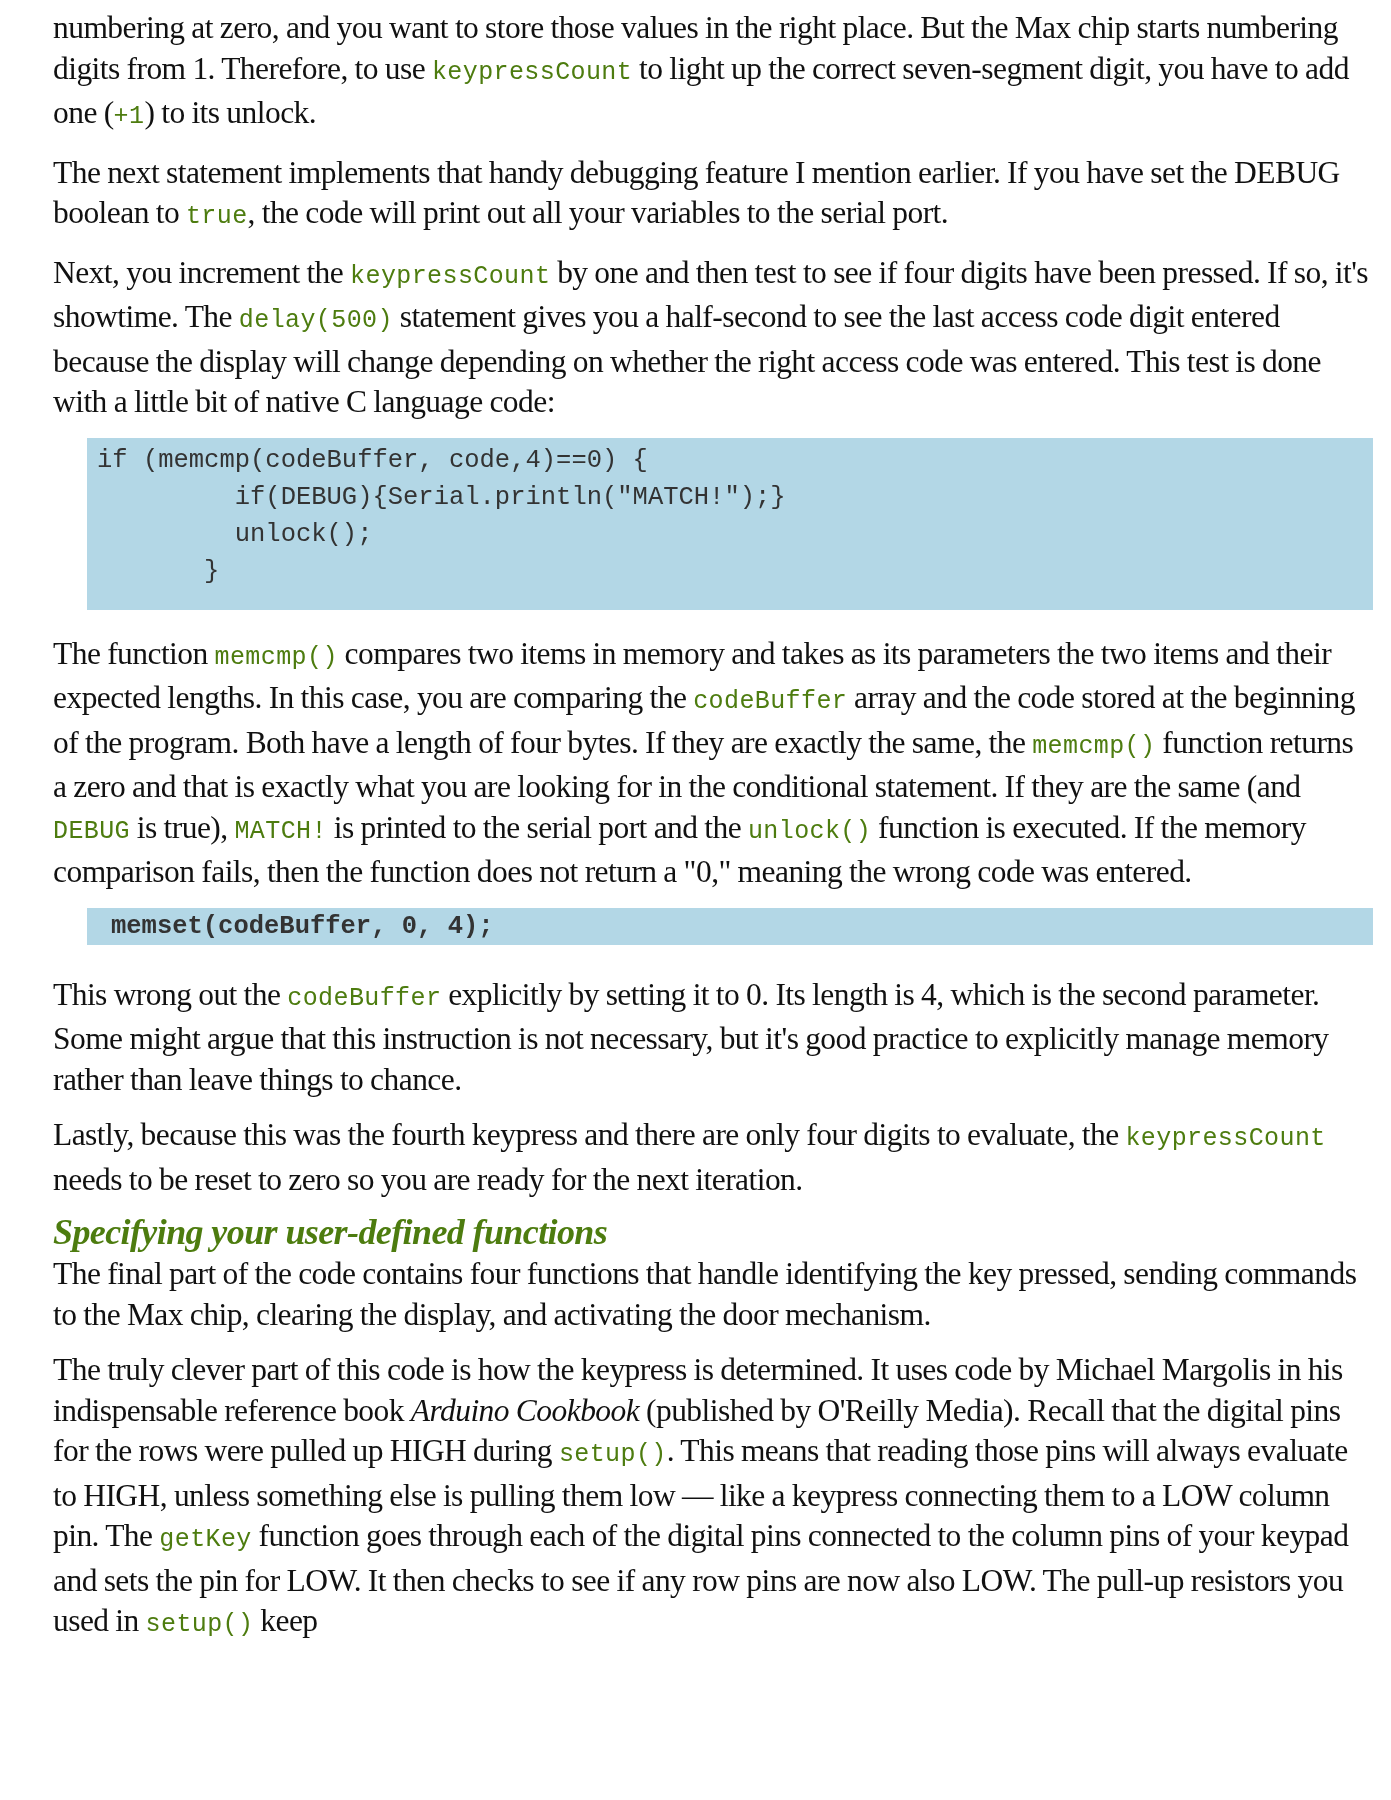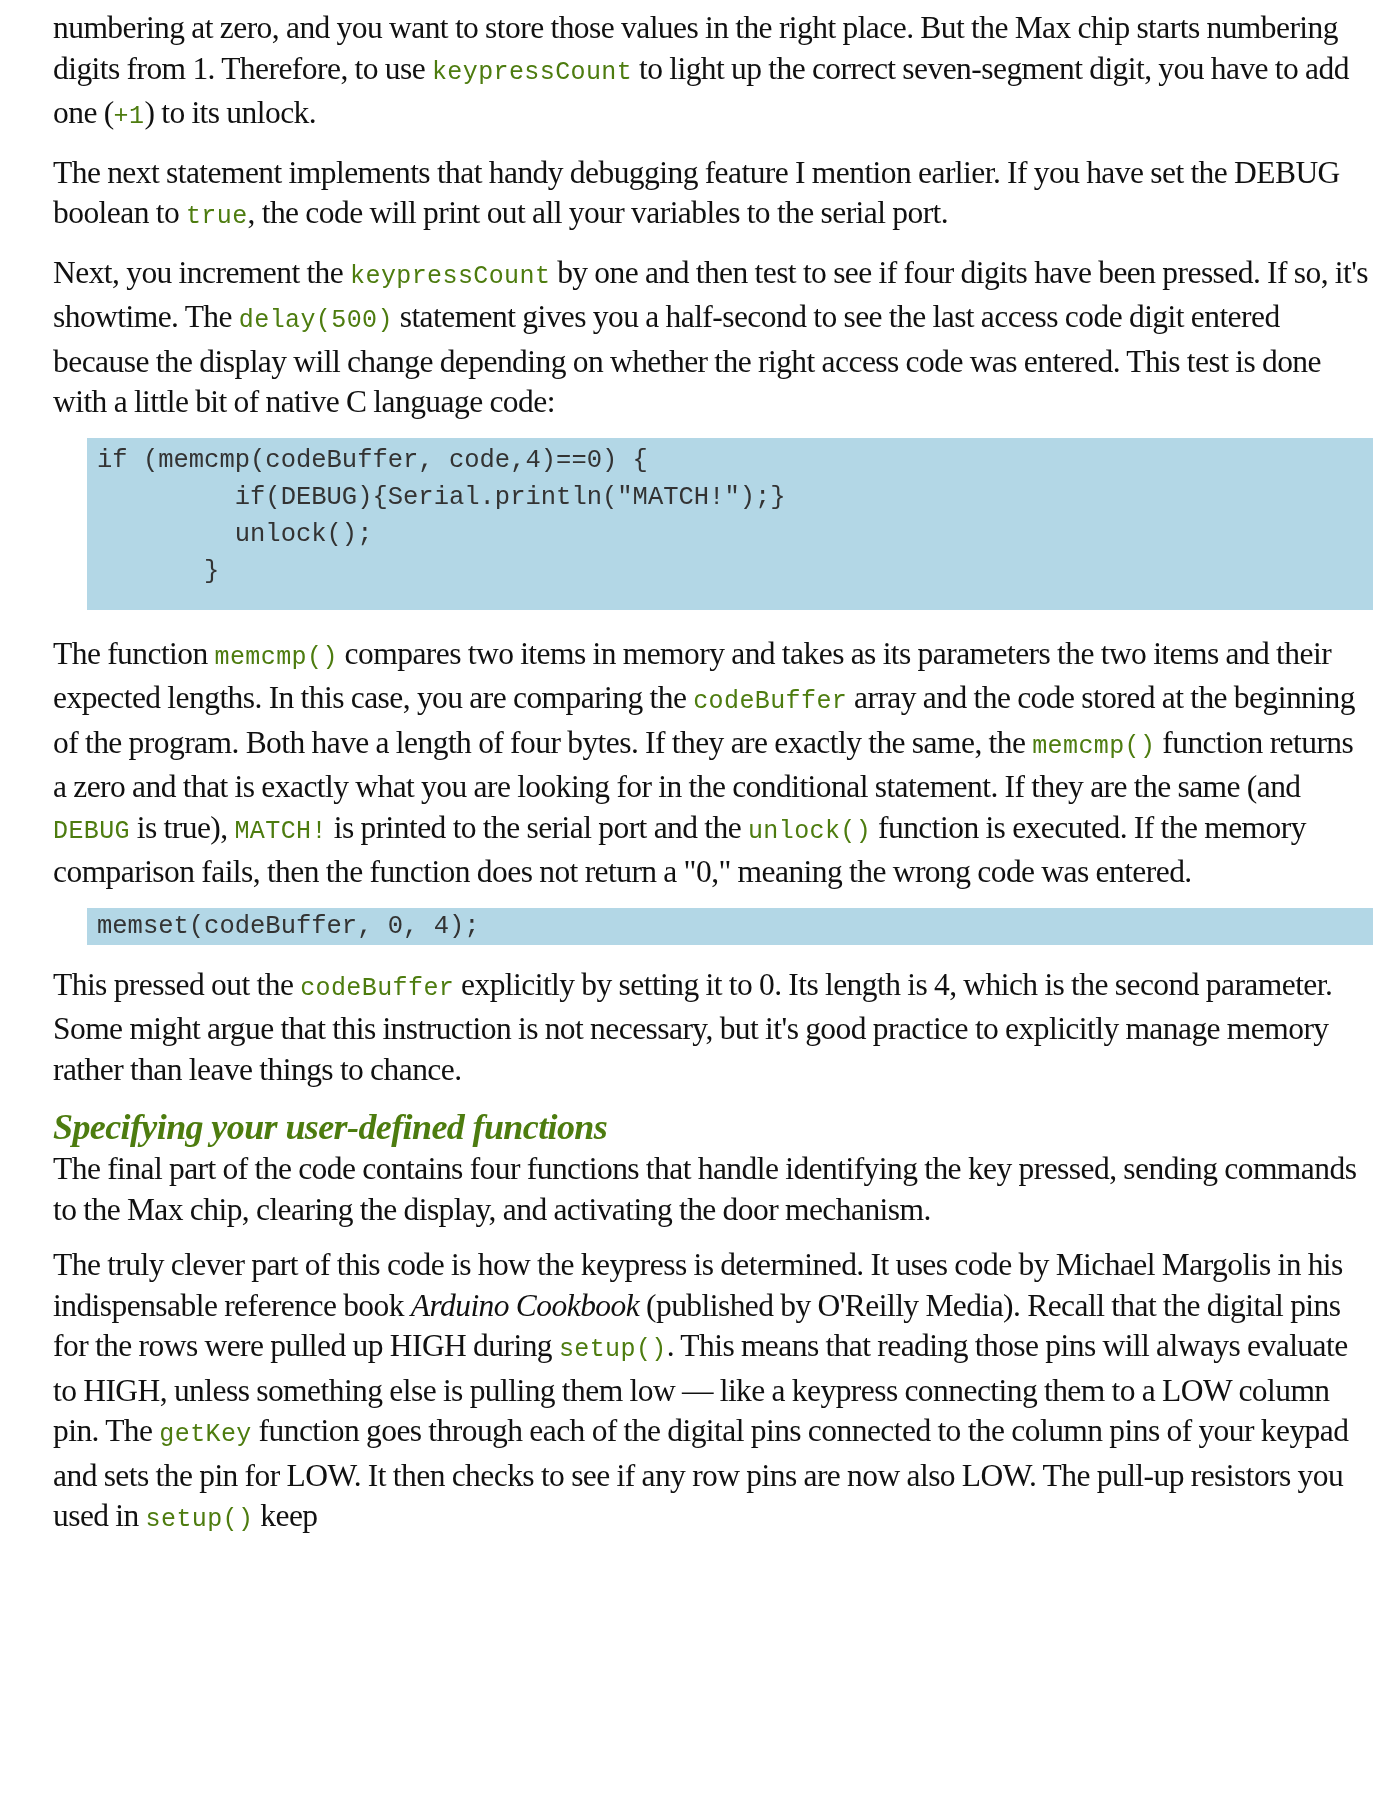--- a/index.html
+++ b/index.html
@@ -27,21 +27,21 @@
     margin: 0 0 24px 34px;
     width: 1286px;
     box-sizing: border-box;
     padding: 4px 0 20px 10px;
     font-family: "Liberation Mono", "DejaVu Sans Mono", monospace;
     font-size: 25.5px;
     color: #333333;
     line-height: 37px;
     white-space: pre;
   }
-  .codeblock.single { padding: 2px 0 2px 10px; line-height: 33px; margin-bottom: 20px; }
+  .codeblock.single { padding: 2px 0 2px 24px; line-height: 33px; margin-bottom: 30px; font-weight: bold; }
   h2 {
     margin: 10px 0 0 0;
     font-family: "Liberation Serif", "DejaVu Serif", serif;
     font-style: italic;
     font-weight: bold;
     font-size: 36px;
     line-height: 44px;
     color: #4d7c0f;
     letter-spacing: -0.6px;
   }
@@ -58,22 +58,23 @@
 
   <p><span>Next, you increment the </span><code>keypressCount</code><span> by one and then test to see if four digits have been pressed. If so, it's showtime. The </span><code>delay(500)</code><span> statement gives you a half-second to see the last access code digit entered because the display will change depending on whether the right access code was entered. This test is done with a little bit of native C language code:</span></p>
 
   <div class="codeblock"><div>if (memcmp(codeBuffer, code,4)==0) {</div><div>         if(DEBUG){Serial.println("MATCH!");}</div><div>         unlock();</div><div>       }</div></div>
 
   <p><span>The function </span><code>memcmp()</code><span> compares two items in memory and takes as its parameters the two items and their expected lengths. In this case, you are comparing the </span><code>codeBuffer</code><span> array and the code stored at the beginning of the program. Both have a length of four bytes. If they are exactly the same, the </span><code>memcmp()</code><span> function returns a zero and that is exactly what you are looking for in the conditional statement. If they are the same (and </span><code>DEBUG</code><span> is true), </span><code>MATCH!</code><span> is printed to the serial port and the </span><code>unlock()</code><span> function is executed. If the memory comparison fails, then the function does not return a "0," meaning the wrong code was entered.</span></p>
 
 
   <div class="codeblock single"><div>memset(codeBuffer, 0, 4);</div></div>
 
-  <p><span>This pressed out the </span><code>codeBuffer</code><span> explicitly by setting it to 0. Its length is 4, which is the second parameter. Some might argue that this instruction is not necessary, but it's good practice to explicitly manage memory rather than leave things to chance.</span></p>
+  <p><span>This wrong out the </span><code>codeBuffer</code><span> explicitly by setting it to 0. Its length is 4, which is the second parameter. Some might argue that this instruction is not necessary, but it's good practice to explicitly manage memory rather than leave things to chance.</span></p>
 
+  <p style="margin-bottom:6px;"><span>Lastly, because this was the fourth keypress and there are only four digits to evaluate, the </span><code>keypressCount</code><span> needs to be reset to zero so you are ready for the next iteration.</span></p>
 
   <h2>Specifying your user-defined functions</h2>
 
   <p><span>The final part of the code contains four functions that handle identifying the key pressed, sending commands to the Max chip, clearing the display, and activating the door mechanism.</span></p>
 
   <p><span>The truly clever part of this code is how the keypress is determined. It uses code by Michael Margolis in his indispensable reference book </span><em>Arduino Cookbook</em><span> (published by O'Reilly Media). Recall that the digital pins for the rows were pulled up HIGH during </span><code>setup()</code><span>. This means that reading those pins will always evaluate to HIGH, unless something else is pulling them low — like a keypress connecting them to a LOW column pin. The </span><code>getKey</code><span> function goes through each of the digital pins connected to the column pins of your keypad and sets the pin for LOW. It then checks to see if any row pins are now also LOW. The pull-up resistors you used in </span><code>setup()</code><span> keep</span></p>
 
 </div>
 
 </body></html>

